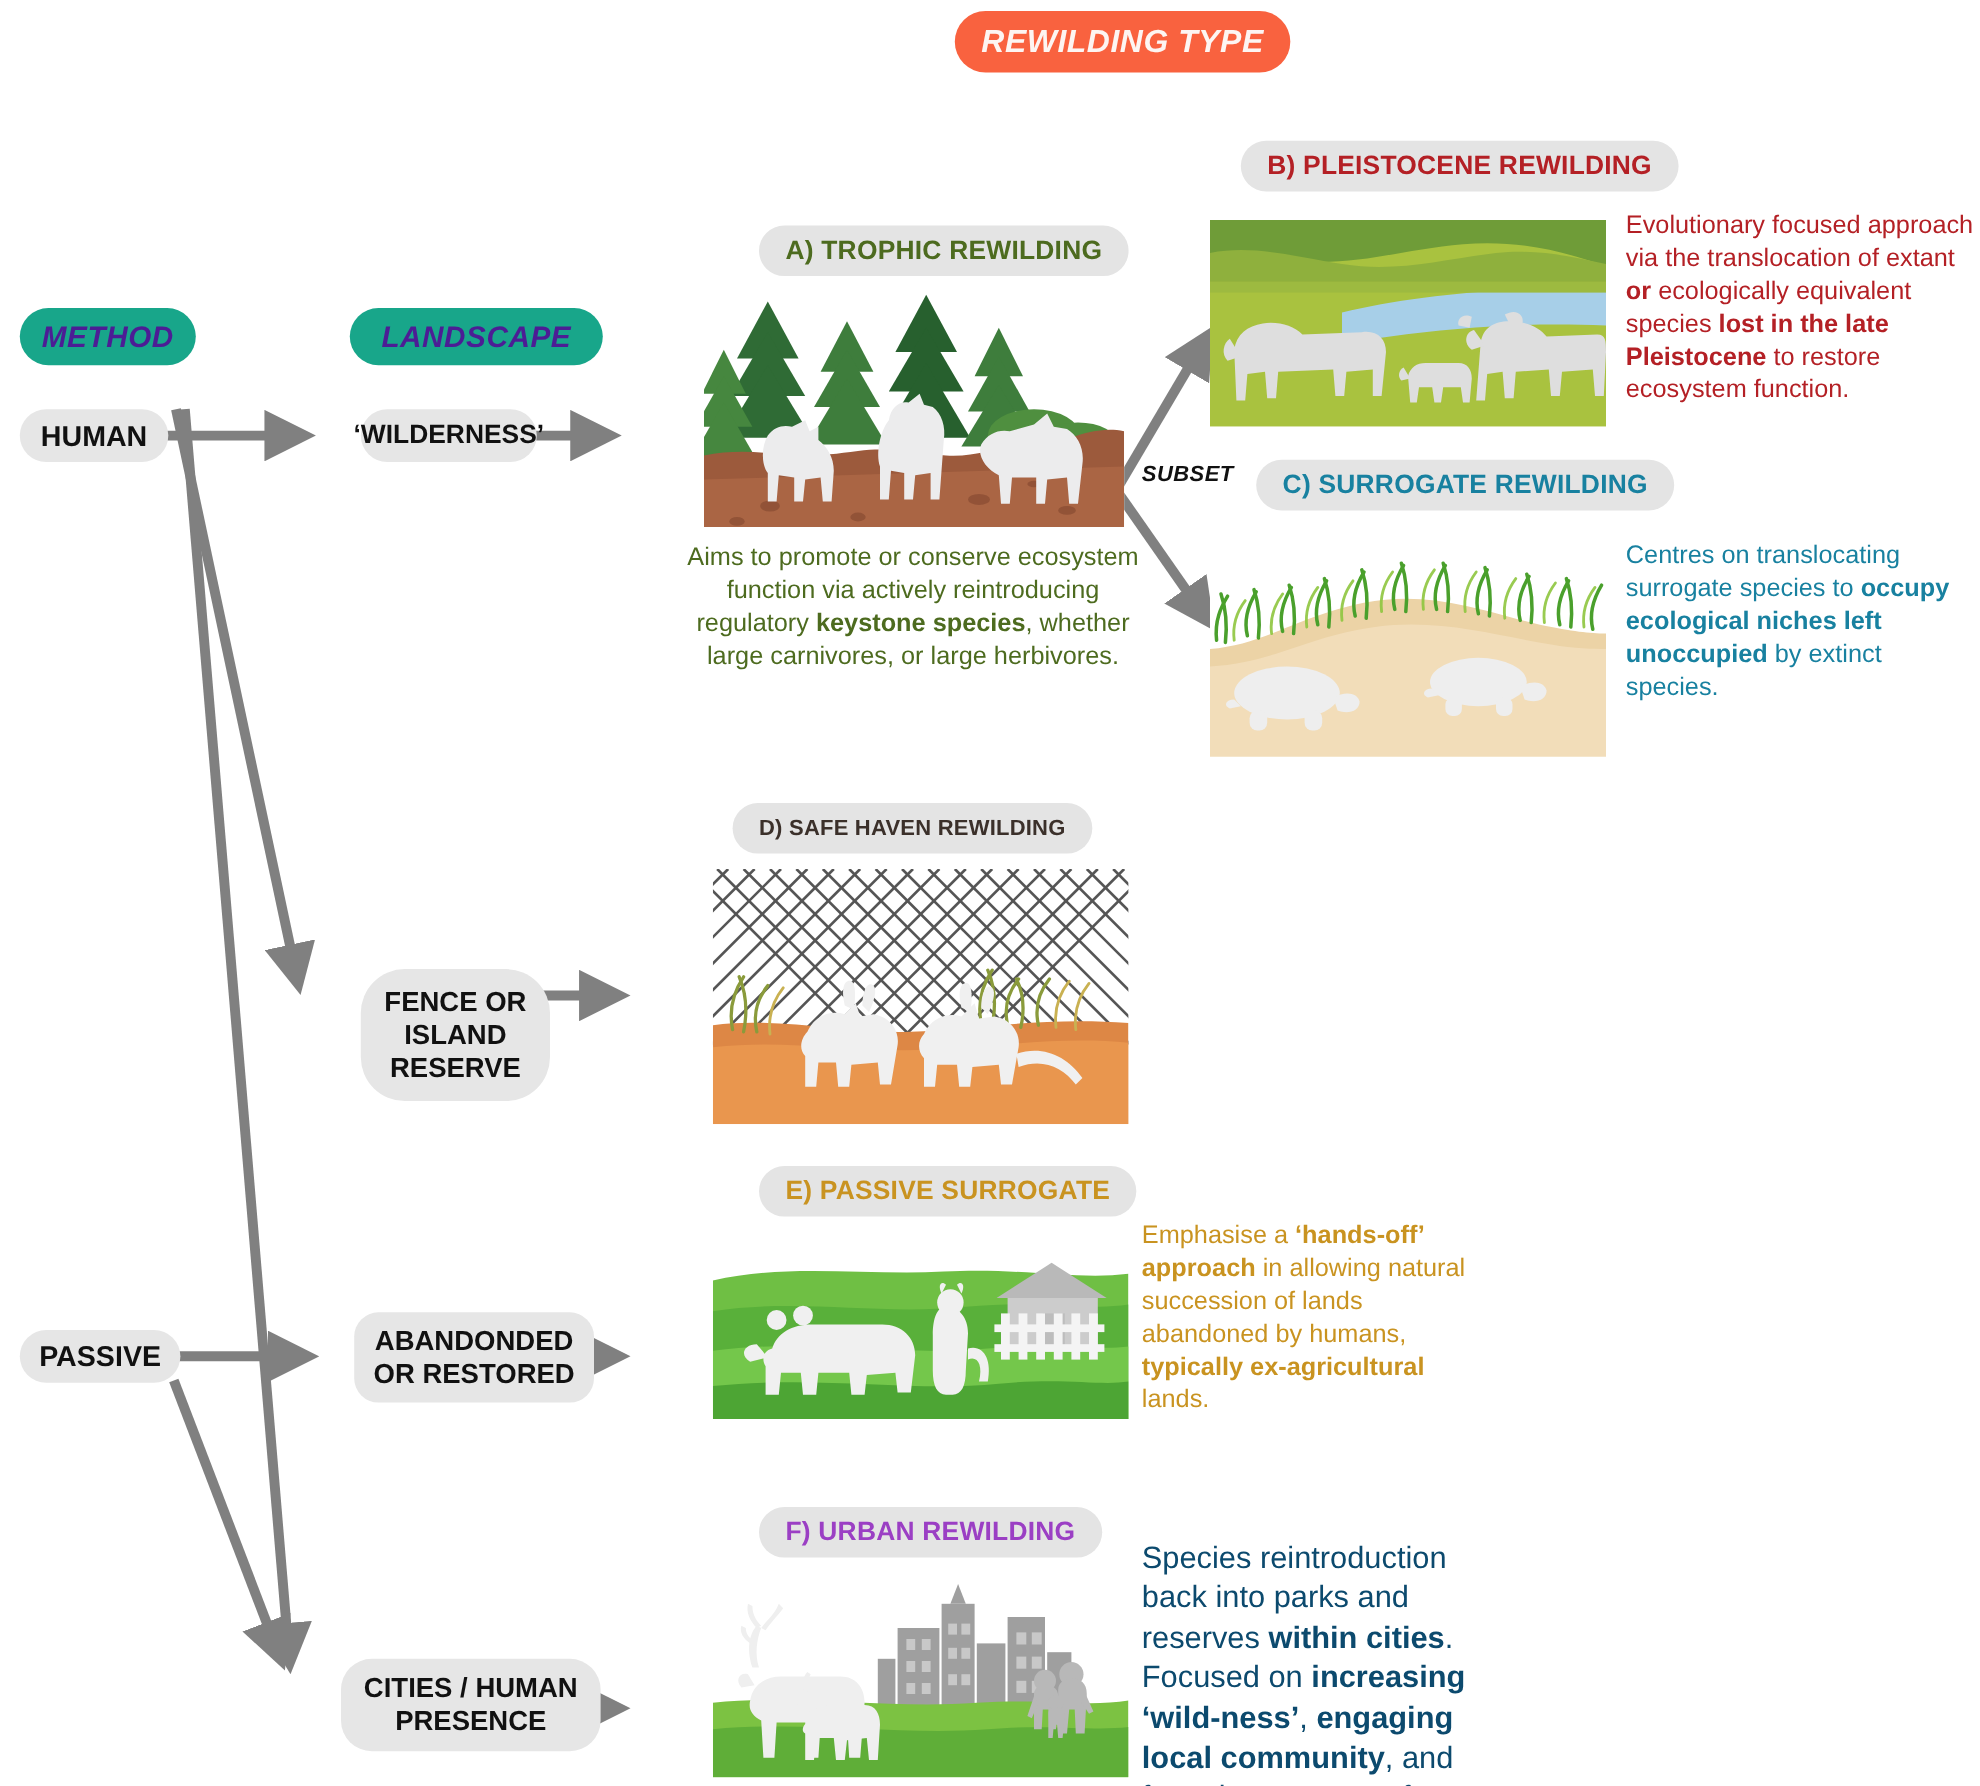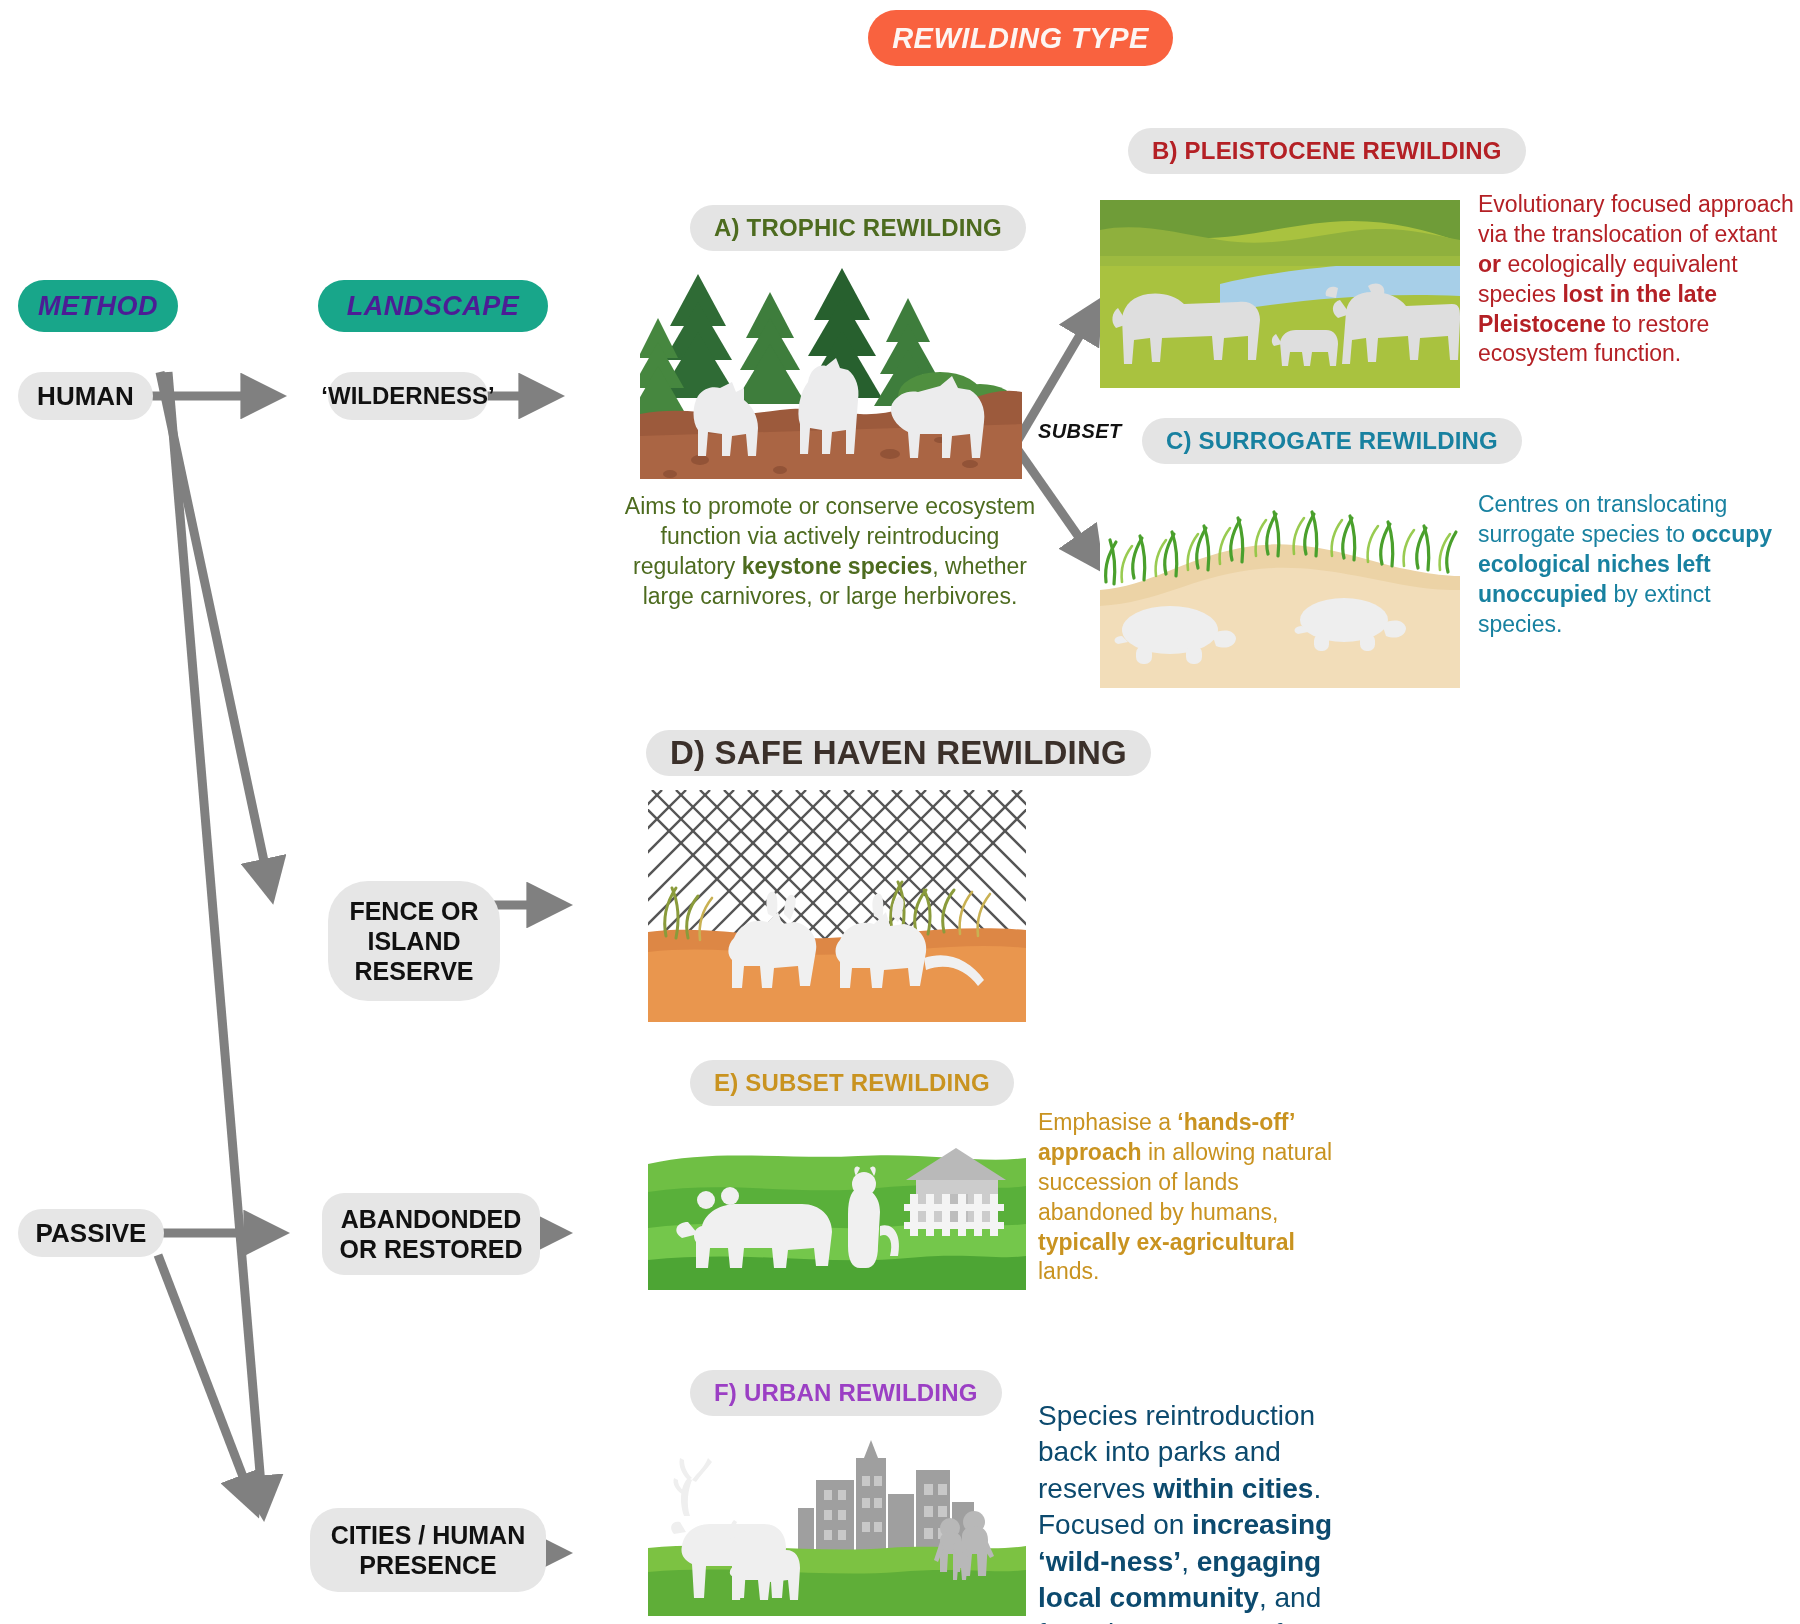--- a/index.html
+++ b/index.html
@@ -304,21 +304,21 @@
         <path d="M282 146 C294 140 304 142 306 150 C306 158 296 162 286 158 Z"></path>
         <rect x="214" y="156" width="15" height="17" rx="6.5"></rect>
         <rect x="260" y="156" width="15" height="17" rx="6.5"></rect>
         <path d="M202 148 C194 148 192 154 198 156 L208 154 Z"></path>
       </g>
     </svg>
   </div>
 
   <div class="blurb" style="left:1478px; top:490px; width:318px; font-size:23px; color:#1881a0;"><span>Centres on translocating surrogate species to </span><b>occupy ecological niches left unoccupied</b><span> by extinct species.</span></div>
 
-  <div class="pill pill-cat" style="left:646px; top:730px; height:46px; padding:0 24px; font-size:33px; color:#3b302a;text-align:center;">D) SAFE HAVEN REWILDING</div>
+  <div class="pill pill-cat" style="left:666px; top:730px; height:46px; padding:0 24px; font-size:20px; color:#3b302a;text-align:center;">D) SAFE HAVEN REWILDING</div>
 
   <div class="art" style="left:648px; top:790px; width:378px; height:232px;">
     <svg width="378" height="232" viewBox="0 0 378 232">
       <rect width="378" height="232" fill="#ffffff"></rect>
 
       <g stroke="#4a4a4a" stroke-width="2" fill="none" opacity="0.85">
         <g>
           <path d="M-10 0 L398 232" stroke="none"></path>
         </g>
       </g>
@@ -388,21 +388,21 @@
 
         <path d="M192 150 C198 136 212 130 226 134 L238 122 L242 136 L256 134 C270 136 280 148 278 162 L272 196 L262 196 L260 178 L236 180 L234 198 L224 198 L222 178 L204 178 L202 198 L192 198 L192 172 C186 166 186 156 192 150 Z"></path>
         <path d="M226 126 C222 110 226 102 232 104 C236 106 236 120 234 130 Z"></path>
         <path d="M244 126 C244 110 250 104 254 108 C258 112 254 124 250 132 Z"></path>
         <path d="M276 168 C300 160 322 170 336 190 L330 196 C318 180 300 172 278 180 Z"></path>
       </g>
     </svg>
   </div>
 
 
-  <div class="pill pill-cat" style="left:690px; top:1060px; height:46px; padding:0 24px; font-size:24px; color:#c99320;">E) SUBSET REWILDING</div>
+  <div class="pill pill-cat" style="left:690px; top:1060px; height:46px; padding:0 24px; font-size:24px; color:#c99320;">E) PASSIVE SURROGATE</div>
 
   <div class="art" style="left:648px; top:1130px; width:378px; height:160px;">
     <svg width="378" height="160" viewBox="0 0 378 160">
       <rect width="378" height="160" fill="#ffffff"></rect>
 
       <path d="M0 34 C70 18 140 30 210 26 C280 22 330 34 378 28 L378 160 L0 160 Z" fill="#6fbf44"></path>
       <path d="M0 62 C80 50 150 66 230 58 C300 51 340 62 378 56 L378 160 L0 160 Z" fill="#59b03a"></path>
       <path d="M0 98 C90 86 170 104 250 96 C310 90 348 98 378 94 L378 160 L0 160 Z" fill="#74c74b"></path>
       <path d="M0 130 C100 120 180 136 260 128 C320 122 350 130 378 126 L378 160 L0 160 Z" fill="#4da534"></path>
 

